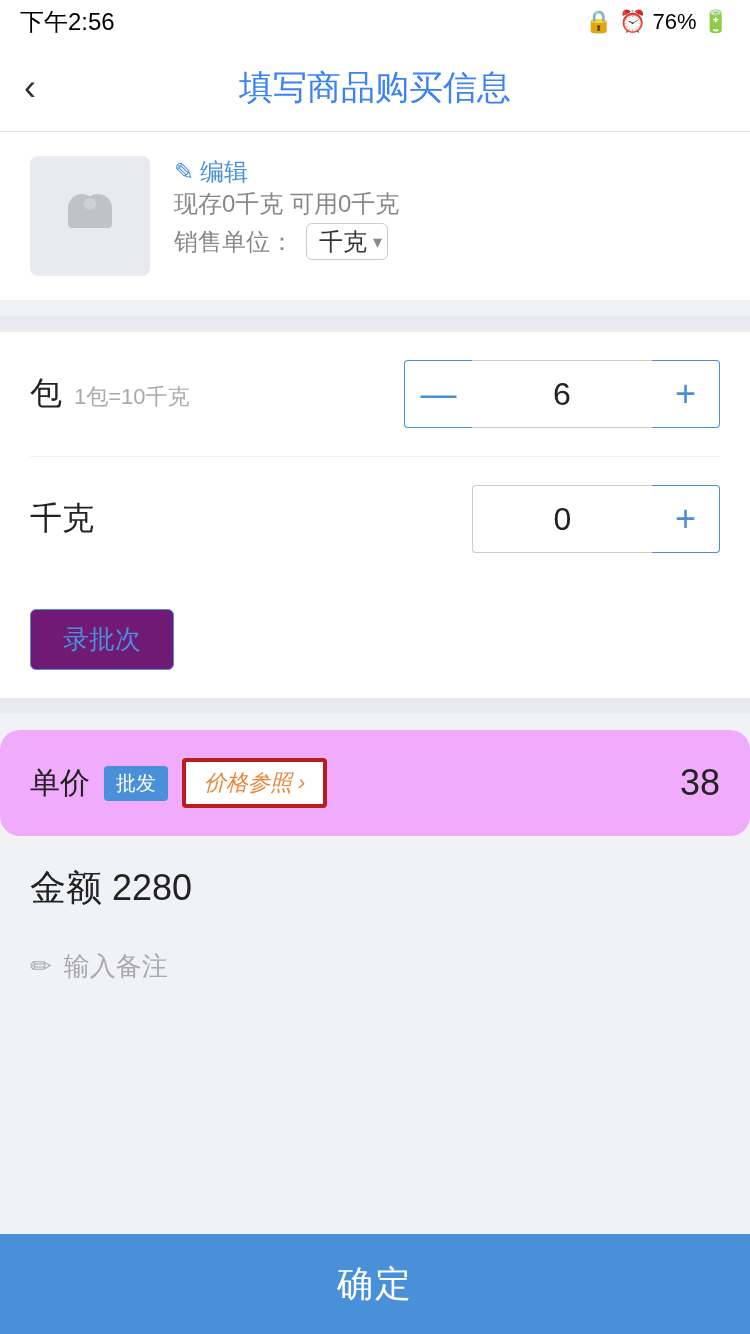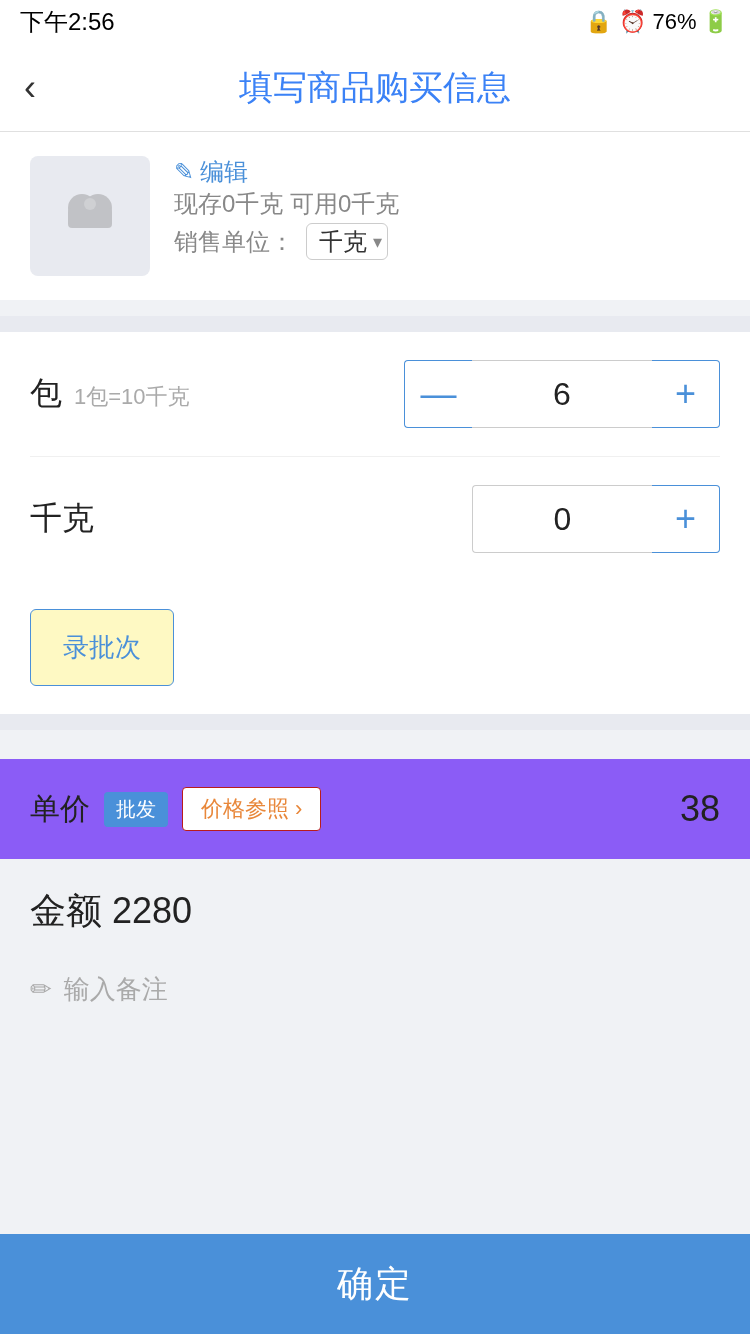--- a/index.html
+++ b/index.html
@@ -202,32 +202,33 @@
       justify-content: space-between;
       padding: 28px 30px;
     }
     .summary-text {
       font-size: 30px;
       color: #222;
     }
     .record-btn {
       border: 1px solid #4a90d9;
       color: #4a90d9;
-      background: #fef9c3;
-      padding: 20px 32px;
+      background: #701a75;
+      padding: 12px 32px;
       font-size: 26px;
       border-radius: 6px;
       cursor: pointer;
     }
 
     
     .price-section {
-      background: #8b5cf6;
+      background: #f0abfc;
       padding: 28px 30px;
-      margin-top: 29px;
+      margin-top: 16px;
+      border-radius: 20px;
     }
     .price-row {
       display: flex;
       align-items: center;
       justify-content: space-between;
     }
     .price-left {
       display: flex;
       align-items: center;
       gap: 14px;
@@ -237,30 +238,31 @@
       color: #222;
     }
     .price-badge {
       background: #4a90d9;
       color: #fff;
       font-size: 20px;
       padding: 4px 12px;
       border-radius: 4px;
     }
     .price-ref-btn {
-      border: 1px solid #b91c1c;
+      border: 4px solid #b91c1c;
       color: #e8873a;
       background: #fff;
       padding: 6px 18px;
       font-size: 22px;
       border-radius: 4px;
       display: flex;
       align-items: center;
       gap: 4px;
       cursor: pointer;
+      font-style: italic;
     }
     .price-value {
       font-size: 36px;
       color: #222;
     }
 
     
     .amount-section {
       background: #f0f2f5;
       padding: 28px 30px 16px;

